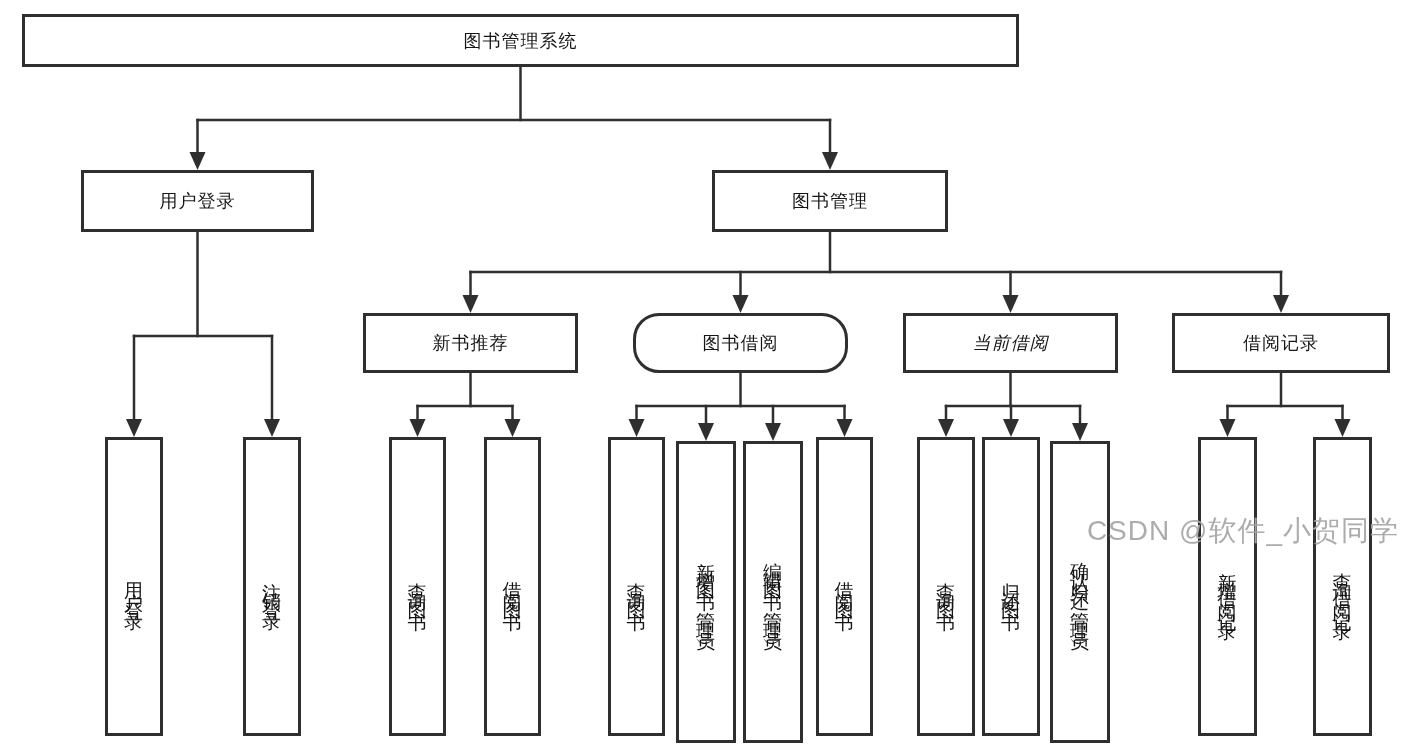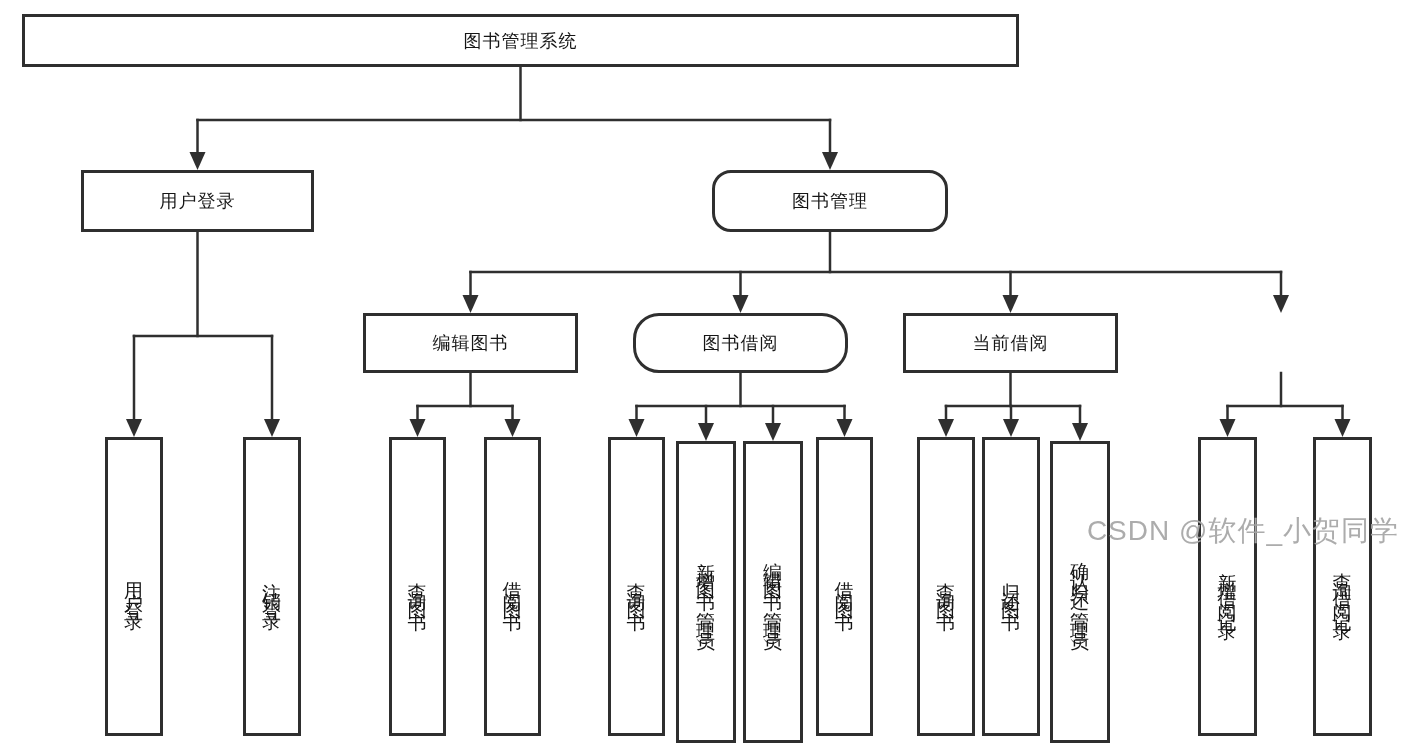--- a/index.html
+++ b/index.html
@@ -30,24 +30,24 @@
     font-size: 19px;
     letter-spacing: 10px;
     line-height: 1;
     white-space: nowrap;
   }
   .leaf.long .v-label { letter-spacing: 10px; }
 
   
   #root-box { left: 22px;  top: 14px;  width: 997px; height: 53px; }
   #l2-0 { left: 81px;  top: 170px; width: 233px; height: 62px; }
-  #l2-1 { left: 712px; top: 170px; width: 236px; height: 62px; border-radius: 19px; }
+  #l2-1 { left: 712px; top: 170px; width: 236px; height: 62px; }
   #l3-0 { left: 363px;  top: 313px; width: 215px; height: 60px; }
   #l3-1 { left: 633px;  top: 313px; width: 215px; height: 60px; border-radius: 26px; }
-  #l3-2 { left: 903px;  top: 313px; width: 215px; height: 60px; }
+  #l3-2 { left: 903px;  top: 313px; width: 215px; height: 60px; font-style: italic; }
   #l3-3 { left: 1172px; top: 313px; width: 218px; height: 60px; }
   #leaf-0  { left: 105px;  top: 437px; width: 58px; height: 299px; }
   #leaf-1  { left: 243px;  top: 437px; width: 58px; height: 299px; }
   #leaf-2  { left: 389px;  top: 437px; width: 57px; height: 299px; }
   #leaf-3  { left: 484px;  top: 437px; width: 57px; height: 299px; }
   #leaf-4  { left: 608px;  top: 437px; width: 57px; height: 299px; }
   #leaf-5  { left: 676px;  top: 441px; width: 60px; height: 302px; }
   #leaf-6  { left: 743px;  top: 441px; width: 60px; height: 302px; }
   #leaf-7  { left: 816px;  top: 437px; width: 57px; height: 299px; }
   #leaf-8  { left: 917px;  top: 437px; width: 58px; height: 299px; }
@@ -142,28 +142,31 @@
   </div>
 
   <div class="box" id="l2-0">
     <span class="h-label">用户登录</span>
   </div>
   <div class="box" id="l2-1">
     <span class="h-label">图书管理</span>
   </div>
 
   <div class="box" id="l3-0">
-    <span class="h-label">编辑图书</span>
+    <span class="h-label">新书推荐</span>
   </div>
   <div class="box" id="l3-1">
     <span class="h-label">图书借阅</span>
   </div>
   <div class="box" id="l3-2">
     <span class="h-label">当前借阅</span>
   </div>
+  <div class="box" id="l3-3">
+    <span class="h-label">借阅记录</span>
+  </div>
 
   <div class="box leaf" id="leaf-0">
     <span class="v-label">用户登录</span>
   </div>
   <div class="box leaf" id="leaf-1">
     <span class="v-label">注销登录</span>
   </div>
   <div class="box leaf" id="leaf-2">
     <span class="v-label">查询图书</span>
   </div>

